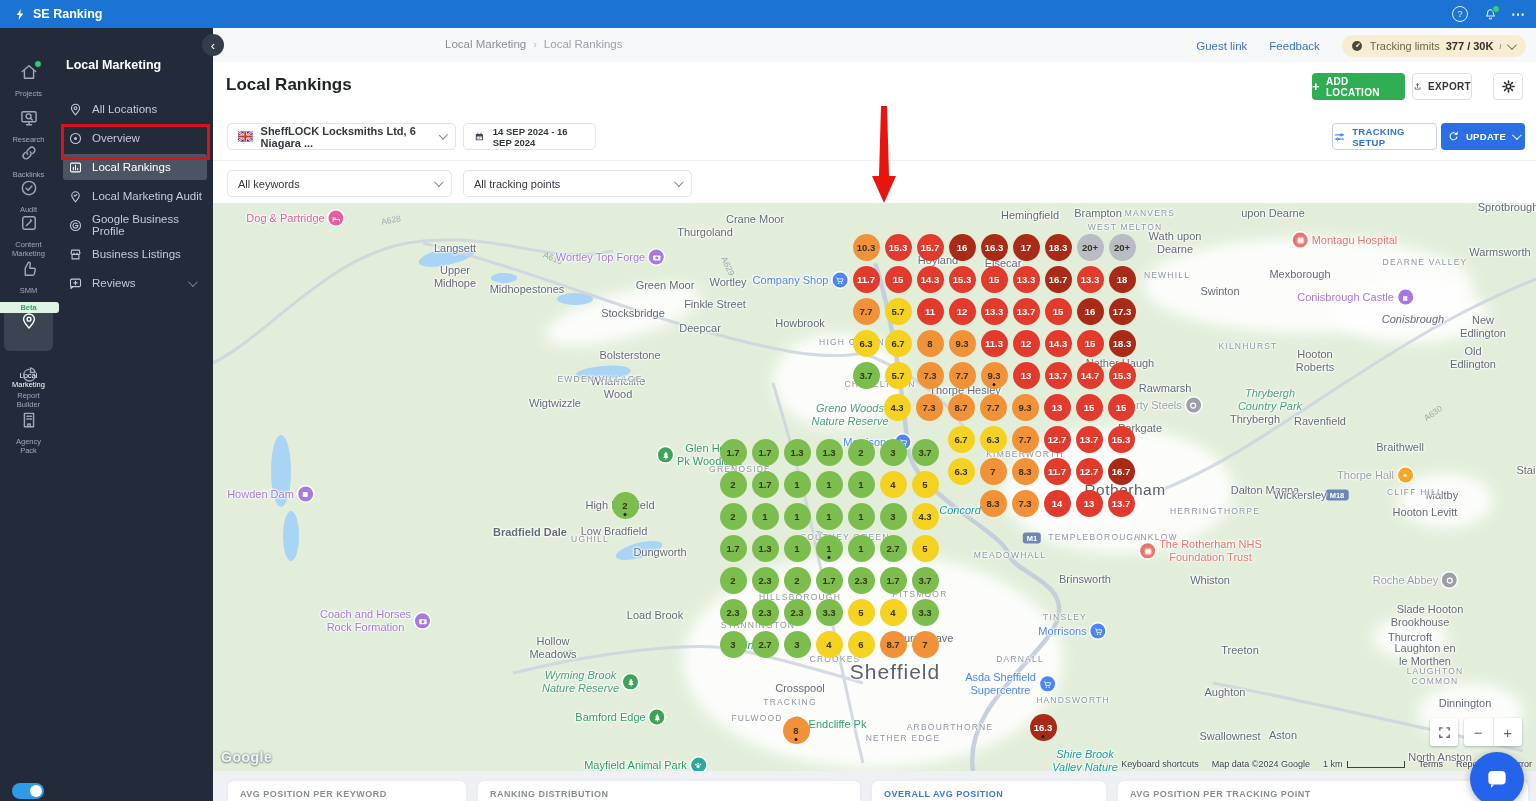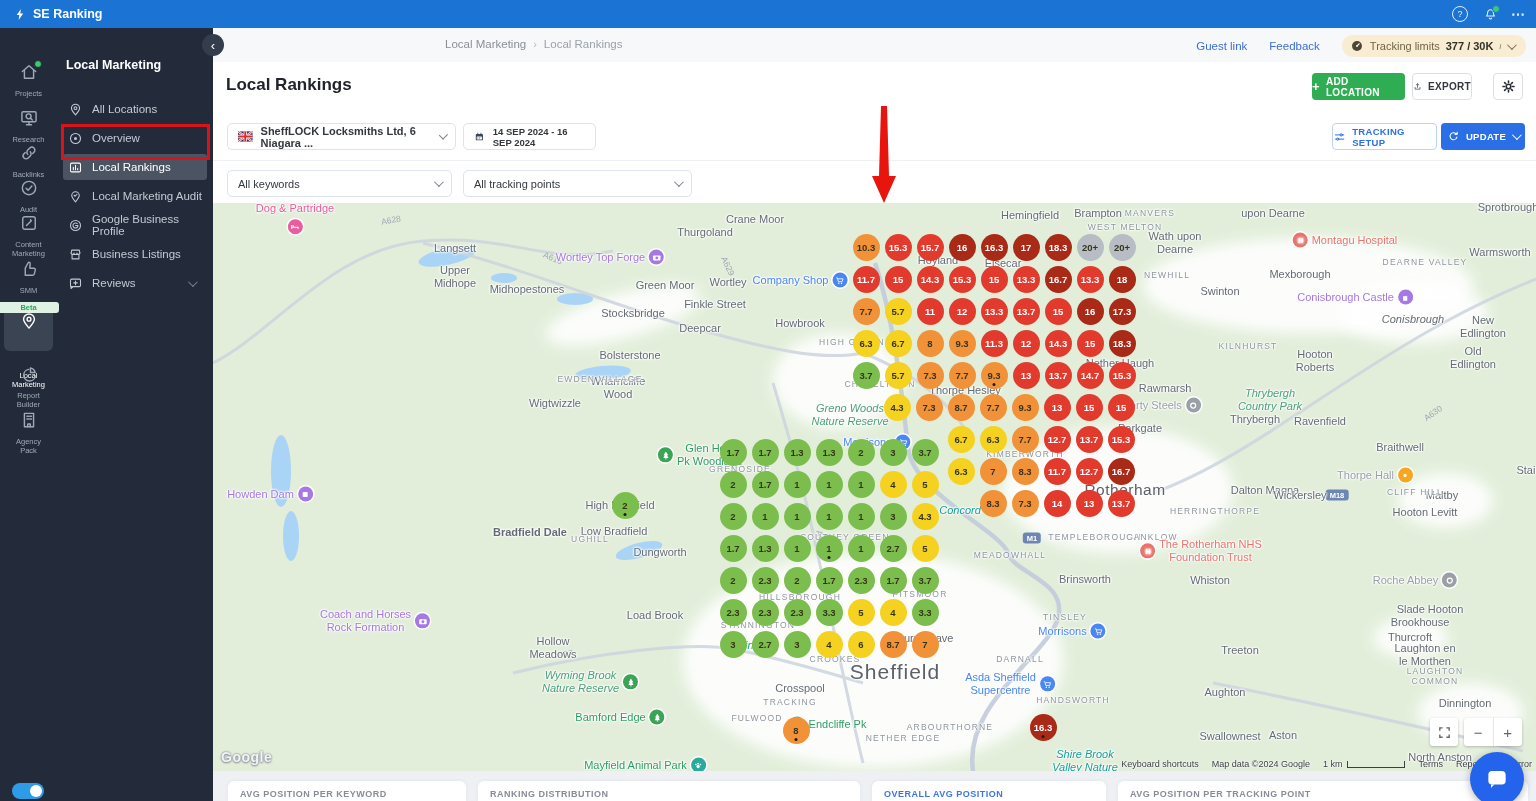--- a/index.html
+++ b/index.html
@@ -64,21 +64,21 @@
   
   #map{position:absolute;left:213px;top:203px;width:1323px;height:568px;background:#E2EEDA;overflow:hidden;cursor:grab;}
   .urb{position:absolute;background:#fff;border-radius:50%;filter:blur(7px);opacity:.9;}
   .water{position:absolute;background:#A9D4F5;border-radius:50%;}
   .lbl{position:absolute;transform:translate(-50%,-50%);font-size:11px;color:#646B73;text-align:center;white-space:pre-line;line-height:1.15;
        text-shadow:0 1px 2px #fff,0 -1px 2px #fff,1px 0 2px #fff,-1px 0 2px #fff;pointer-events:none;display:flex;align-items:center;gap:4px;z-index:3;}
   .lbl.small{font-size:8.5px;letter-spacing:1.2px;color:#8D959D;}
   .lbl.cityL{font-size:21px;color:#5C6167;letter-spacing:1px;}
   .lbl.cityM{font-size:15.5px;color:#5C6167;letter-spacing:.5px;}
   .lbl.poig{color:#2F9E63;} .lbl.poigi{color:#4BA07A;font-style:italic;} .lbl.poit{color:#18A096;font-style:italic;}
-  .lbl.poib{color:#4A86F4;justify-content:flex-end;} .lbl.poip{color:#A678E3;} .lbl.poik{color:#EA5C9E;flex-direction:column;} .lbl.poih{color:#E8756D;} .lbl.poigr{color:#9AA0A6;}
+  .lbl.poib{color:#4A86F4;justify-content:flex-end;} .lbl.poip{color:#A678E3;} .lbl.poik{color:#EA5C9E;} .lbl.poih{color:#E8756D;} .lbl.poigr{color:#9AA0A6;}
   .poiIc{width:15px;height:15px;border-radius:50%;display:flex;align-items:center;justify-content:center;box-shadow:0 0 0 1.5px #fff;flex:0 0 auto;}
   .roadlbl{position:absolute;font-size:8.5px;color:#9FA8B4;z-index:2;pointer-events:none;}
   .mbadge{position:absolute;transform:translate(-50%,-50%);background:#6D86B4;color:#fff;font-size:7.5px;font-weight:bold;padding:1px 4px;border-radius:3px;z-index:3;pointer-events:none;}
   .bub{position:absolute;width:27px;height:27px;border-radius:50%;font-size:9.5px;font-weight:bold;display:flex;align-items:center;justify-content:center;cursor:pointer;z-index:5;}
   .bub .dotm{position:absolute;left:50%;transform:translateX(-50%);bottom:3px;width:3px;height:3px;border-radius:50%;background:#1c1c1c;}
   #mapctrl-fs{position:absolute;left:1217px;top:515px;width:28px;height:28px;background:#fff;border-radius:3px;box-shadow:0 1px 3px rgba(0,0,0,.25);display:flex;align-items:center;justify-content:center;cursor:pointer;z-index:8;}
   #mapctrl-zoom{position:absolute;left:1251px;top:515px;width:58px;height:28px;background:#fff;border-radius:3px;box-shadow:0 1px 3px rgba(0,0,0,.25);display:flex;z-index:8;}
   #mapctrl-zoom .zbtn{width:29px;display:flex;align-items:center;justify-content:center;font-size:15px;color:#666;cursor:pointer;}
   #mapctrl-zoom .zbtn:first-child{border-right:1px solid #E6E6E6;}
   #gmattr{position:absolute;right:4px;bottom:2px;display:flex;align-items:center;gap:13px;font-size:9px;color:#3c4043;z-index:8;text-shadow:0 0 2px #fff,0 0 2px #fff;}

